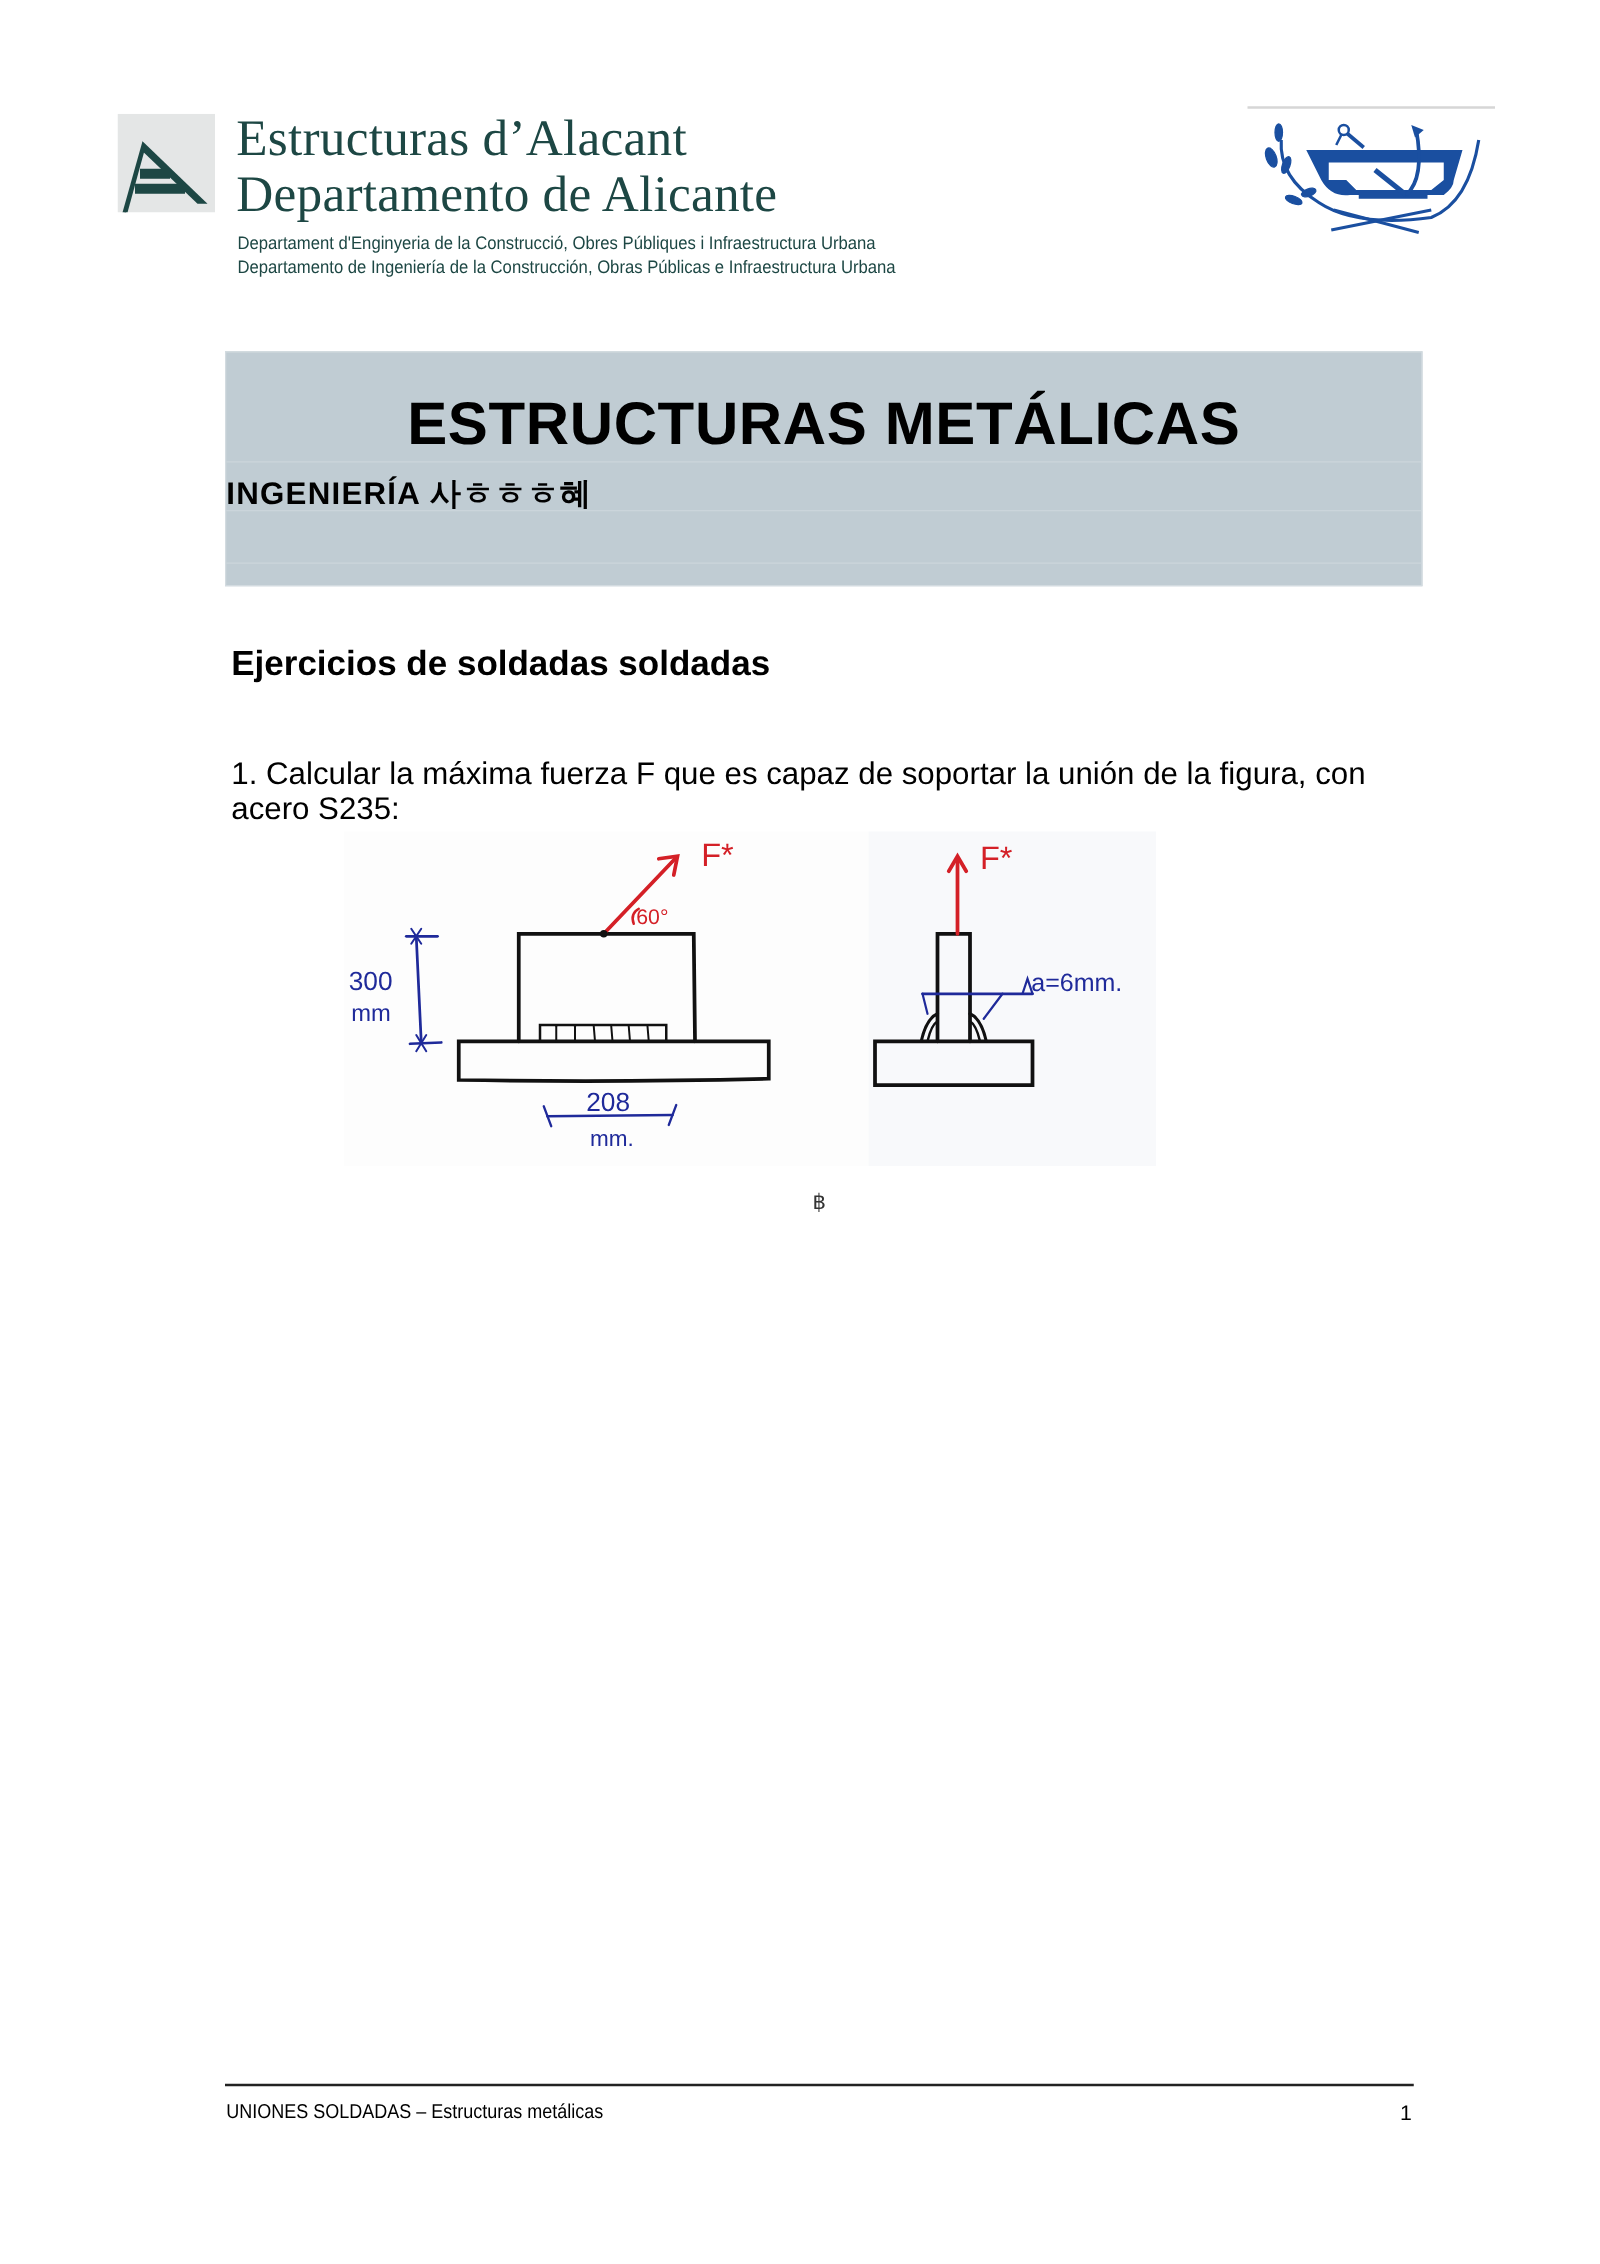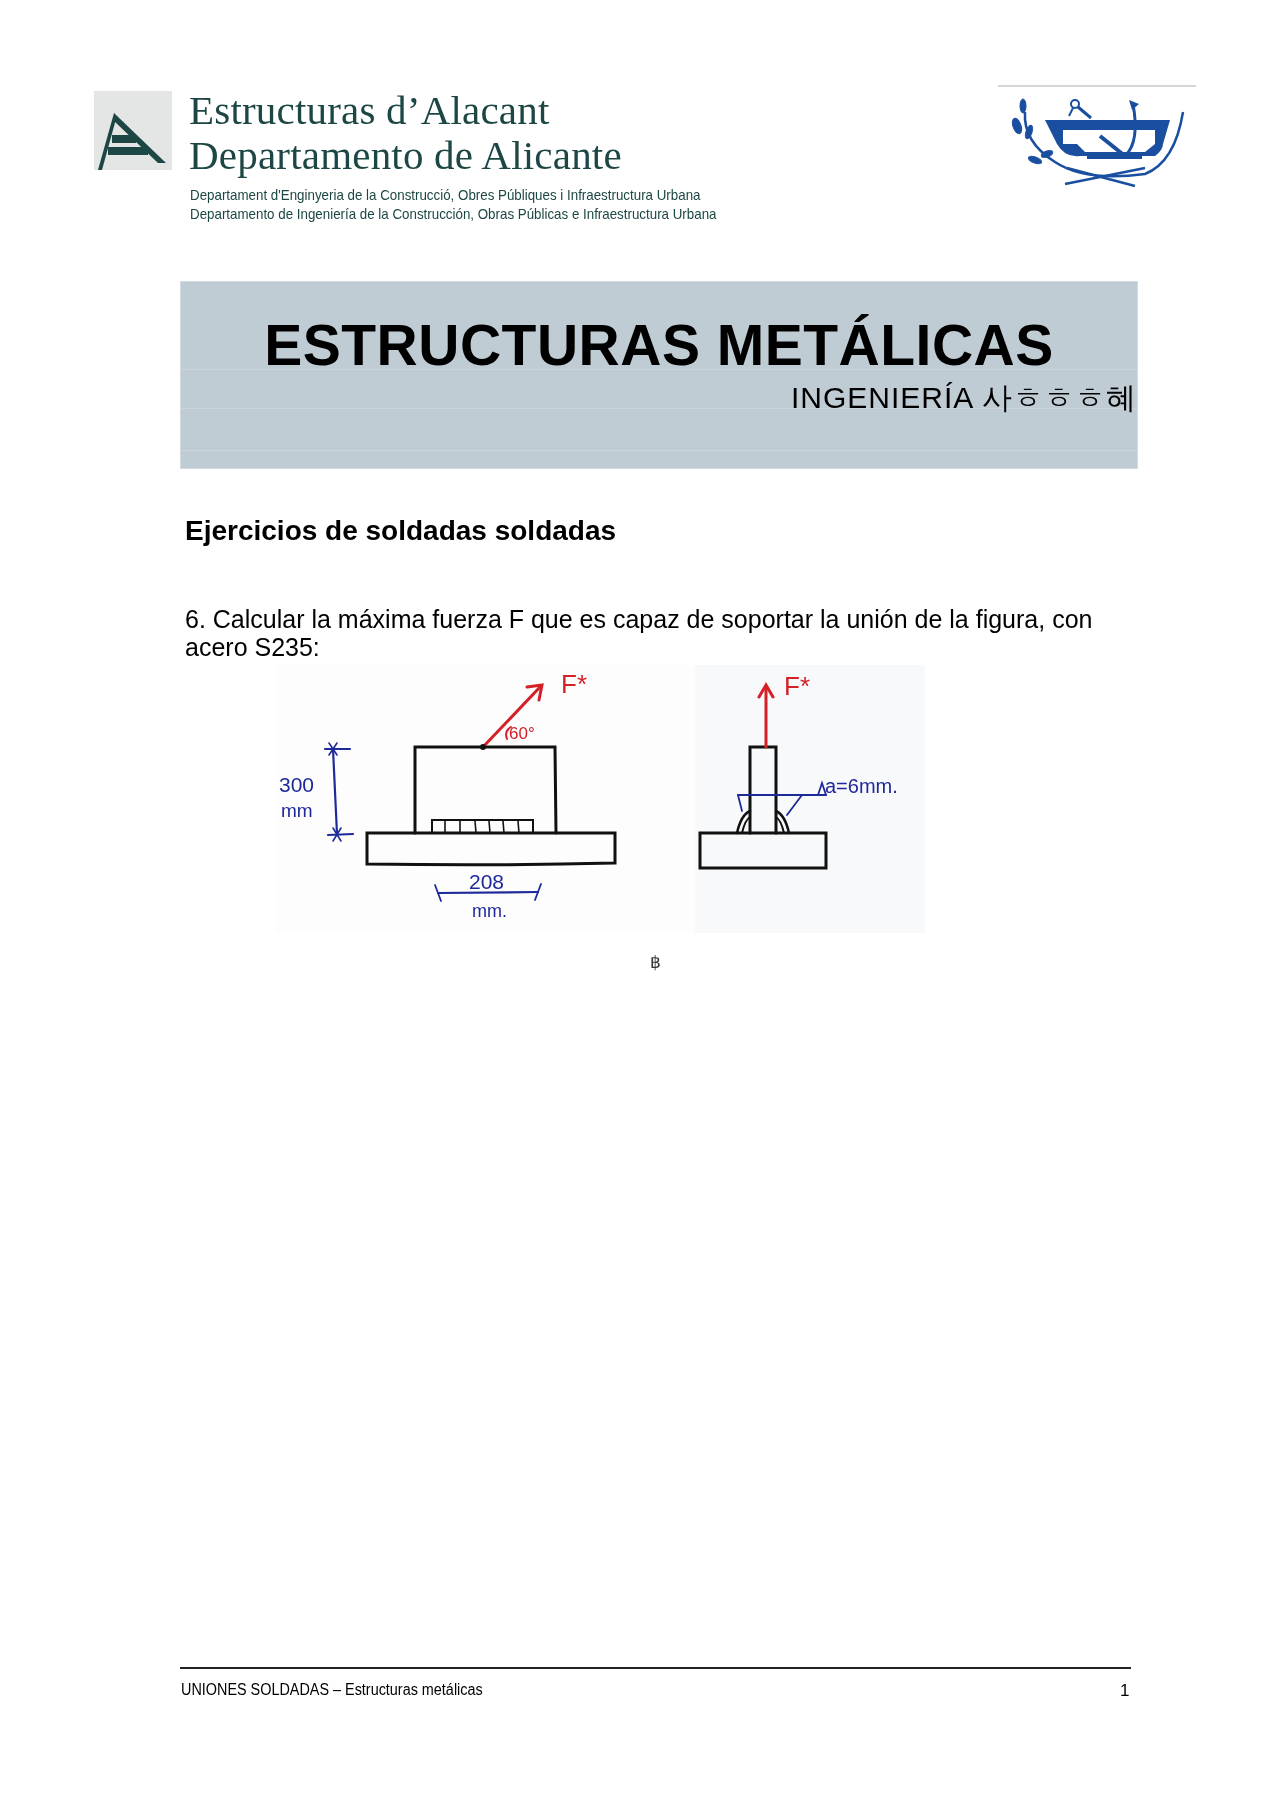--- a/index.html
+++ b/index.html
@@ -14,22 +14,22 @@
     .dept { left: 190px; font-family: "Liberation Sans", sans-serif; color: #1d4744; font-size: 14.5px; line-height: 18px; white-space: nowrap; transform: scaleX(0.92); transform-origin: left center; }
     .dept.l1 { top: 186px; }
     .dept.l2 { top: 205px; }
 
     .eps-sep { left: 998px; top: 85px; width: 198px; height: 2px; background: #d6d6d6; }
     .eps-logo { left: 1005px; top: 92px; width: 185px; height: 98px; }
 
     
     .banner { left: 180px; top: 281px; width: 958px; height: 188px; background: #c0ccd3; border: 1px solid #d3dbe0; box-sizing: border-box; }
     .banner .divider { position: absolute; left: 0; right: 0; height: 1px; background: #cbd5db; }
-    .banner-title { position: absolute; left: 0; right: 0; top: 30px; text-align: center; font-weight: bold; font-size: 57px; letter-spacing: 0.5px; }
-    .banner-sub { position: absolute; left: 0; right: 0; text-align: right; font-size: 30px; letter-spacing: 1px; }
+    .banner-title { position: absolute; left: 0; right: 0; top: 30px; text-align: center; font-weight: bold; font-size: 48px; letter-spacing: 0.5px; }
+    .banner-sub { position: absolute; left: 0; right: 0; text-align: left; font-size: 25px; letter-spacing: 1px; font-weight: bold; }
     .banner-sub.s1 { top: 96px; }
     .banner-sub.s2 { top: 137px; }
 
     
     .section-title { left: 185px; top: 515px; font-weight: bold; font-size: 28px; }
     .exercise { left: 185px; top: 605px; width: 960px; font-size: 25px; line-height: 28px; }
 
     .figure { left: 275px; top: 665px; width: 650px; height: 268px; }
     .marker { left: 650px; top: 952px; font-size: 17px; font-family: "DejaVu Sans", sans-serif; color: #333; }
 
@@ -87,21 +87,21 @@
 
 <div class="abs banner">
   <div class="divider" style="top:87px"></div>
   <div class="divider" style="top:126px"></div>
   <div class="divider" style="top:168px"></div>
   <div class="banner-title">ESTRUCTURAS METÁLICAS</div>
   <div class="banner-sub s1">INGENIERÍA 사ㅎㅎㅎ혜</div>
 </div>
 
 <div class="abs section-title">Ejercicios de soldadas soldadas</div>
-<div class="abs exercise">6. Calcular la máxima fuerza F que es capaz de soportar la unión de la figura, con acero S235:</div>
+<div class="abs exercise">1. Calcular la máxima fuerza F que es capaz de soportar la unión de la figura, con acero S235:</div>
 
 <div class="abs figure">
   <svg width="650" height="268" viewBox="0 0 650 268">
     <rect x="0" y="0" width="650" height="268" fill="#fdfdfd"></rect>
     <rect x="420" y="0" width="230" height="268" fill="#f8f9fb"></rect>
     <g fill="none" stroke="#111" stroke-width="3" stroke-linecap="round">
 
       <path d="M140 168 L140 82 L280 82 L281 168"></path>
 
       <path d="M92 168 L340 168 L340 198 Q220 201 92 199 Z"></path>

